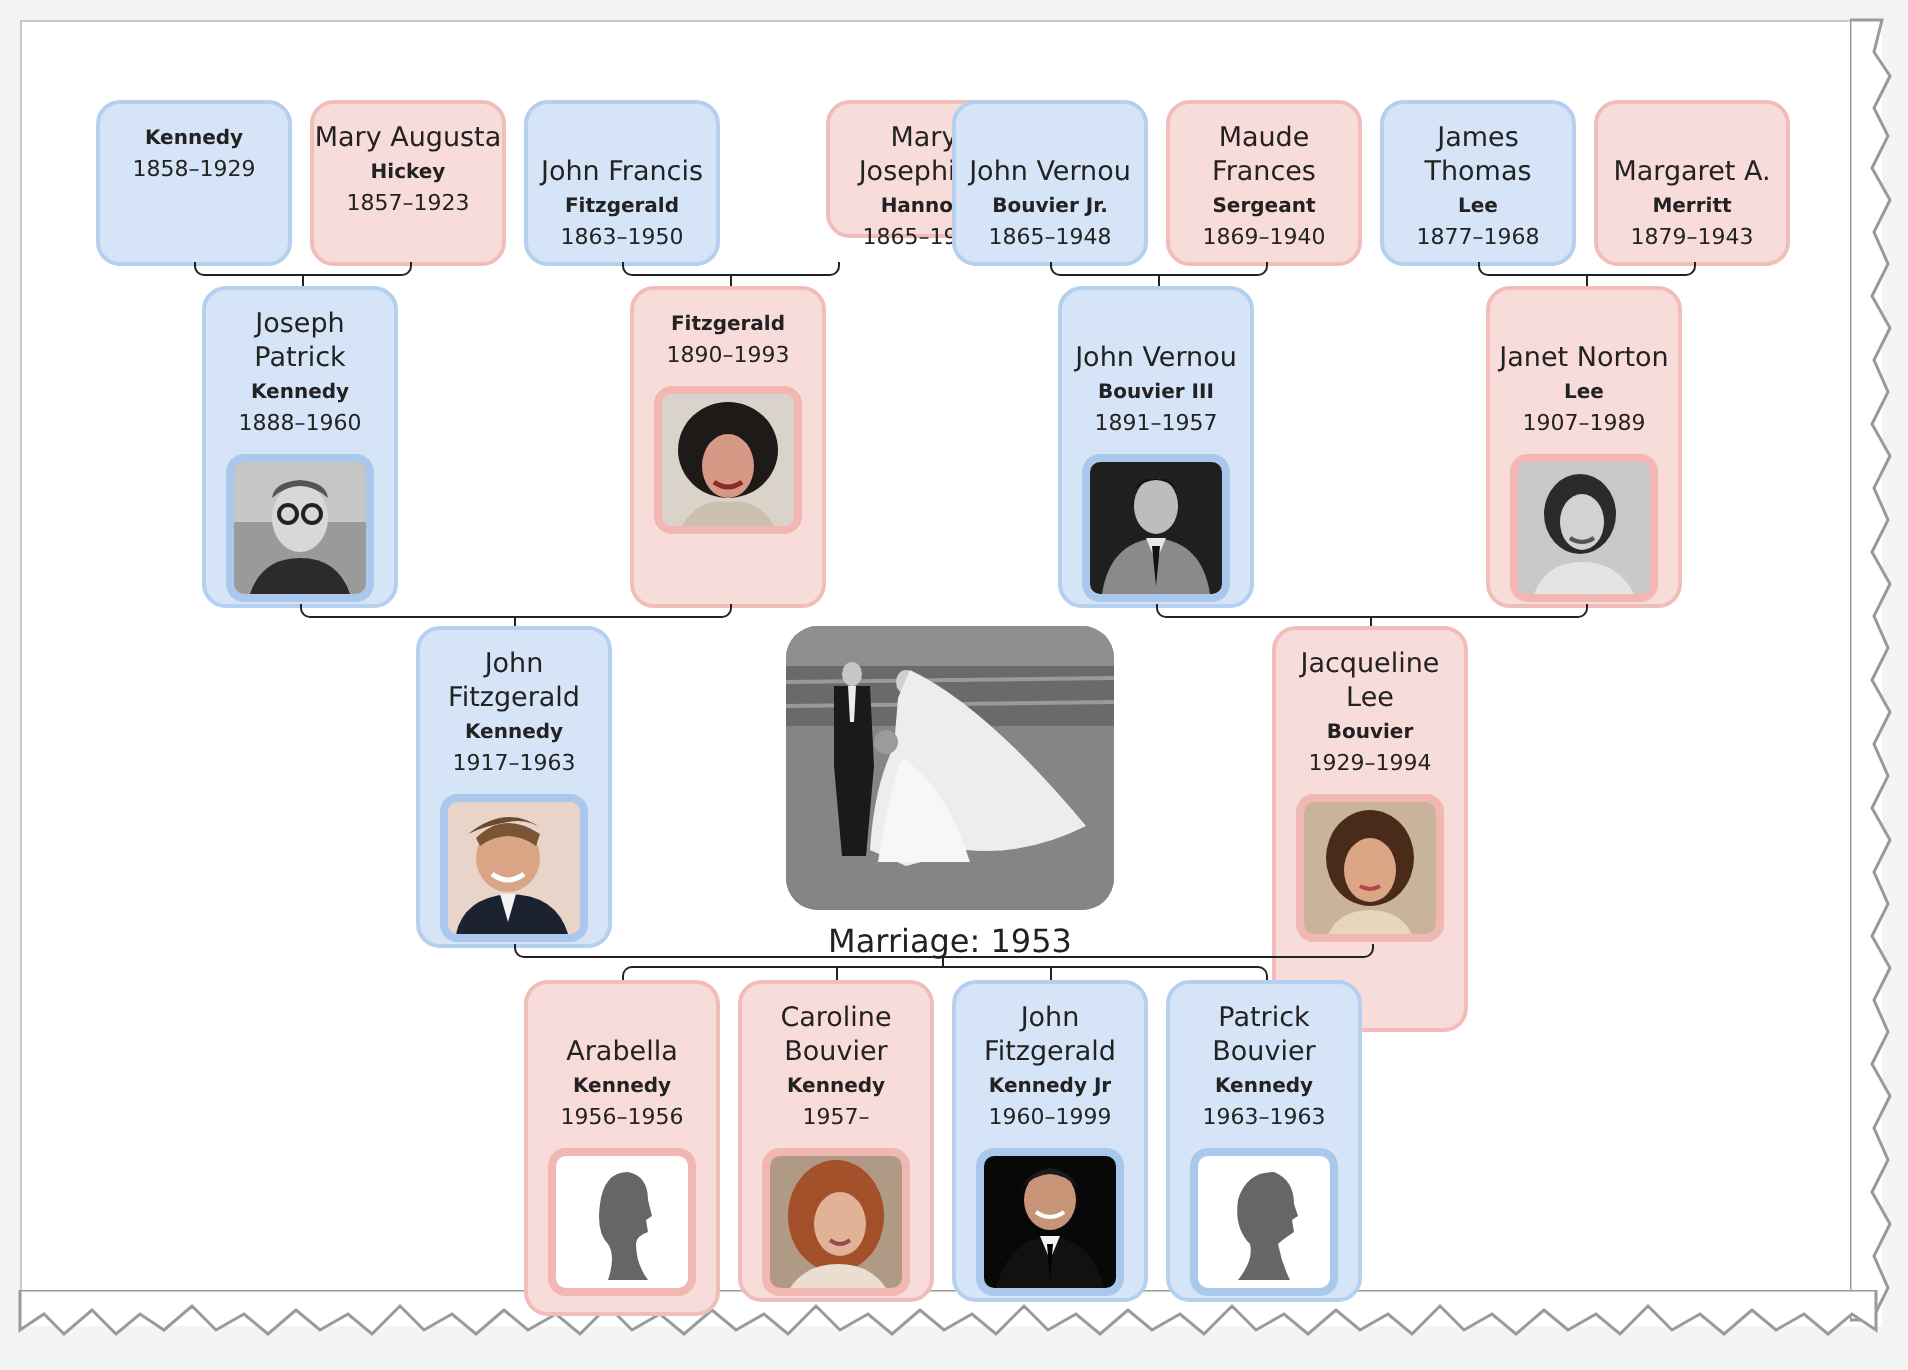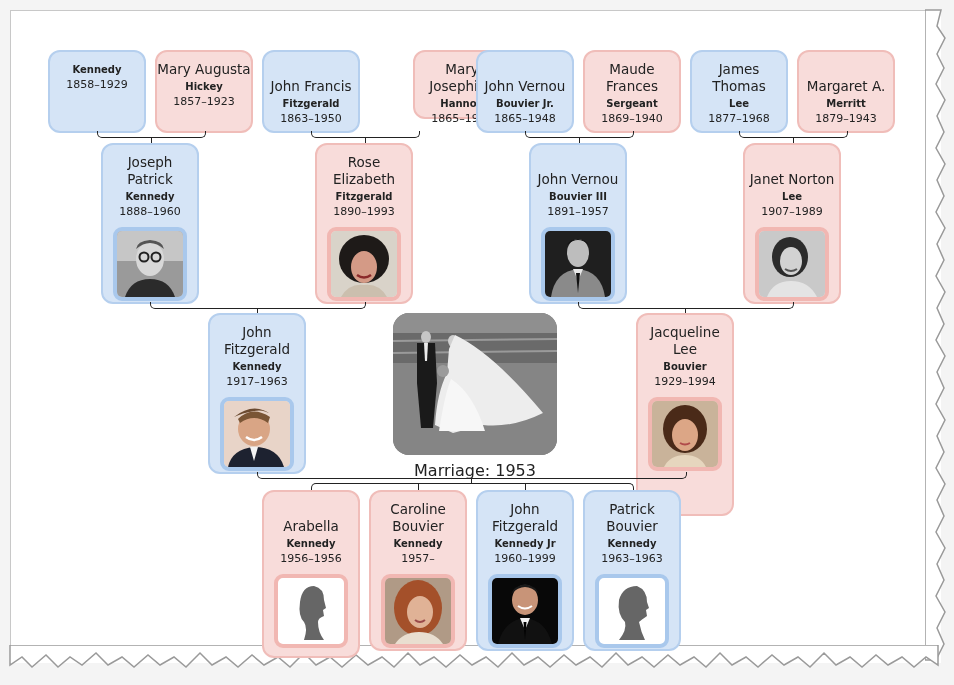--- a/index.html
+++ b/index.html
@@ -115,21 +115,20 @@
         <rect x="0" y="0" width="66" height="30" fill="#c6c6c6"></rect>
         <ellipse cx="33" cy="28" rx="14" ry="17" fill="#d8d8d8"></ellipse>
         <circle cx="27" cy="26" r="4.5" fill="none" stroke="#222" stroke-width="2"></circle>
         <circle cx="39" cy="26" r="4.5" fill="none" stroke="#222" stroke-width="2"></circle>
         <path d="M8 66 Q14 48 33 48 Q52 48 58 66Z" fill="#2b2b2b"></path>
         <path d="M19 18 Q33 6 47 18 Q46 10 33 9 Q20 10 19 18Z" fill="#555"></path>
       </svg>
   </span>
 </div>
 <div class="box f" style="left:315px;top:143px;height:161px;padding-top:9px;">
-  <span class="given">Rose Elizabeth</span>
   <span class="sur">Fitzgerald</span>
   <span class="yrs">1890–1993</span>
   <span class="photo">
     <svg width="66" height="66" viewBox="0 0 66 66">
         <rect width="66" height="66" fill="#d9d3c9"></rect>
         <ellipse cx="33" cy="28" rx="25" ry="24" fill="#1e1a18"></ellipse>
         <ellipse cx="33" cy="36" rx="13" ry="16" fill="#d49a86"></ellipse>
         <path d="M26 44 Q33 49 40 44" stroke="#8b2a2a" stroke-width="2.5" fill="none"></path>
         <path d="M10 66 Q18 52 33 54 Q48 52 56 66Z" fill="#cbbfae"></path>
       </svg>

